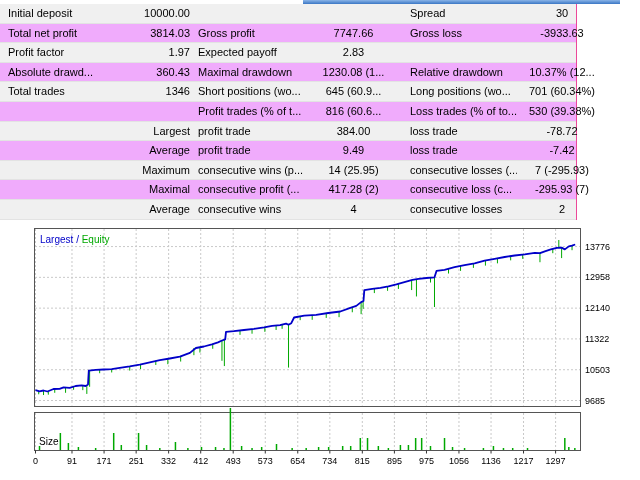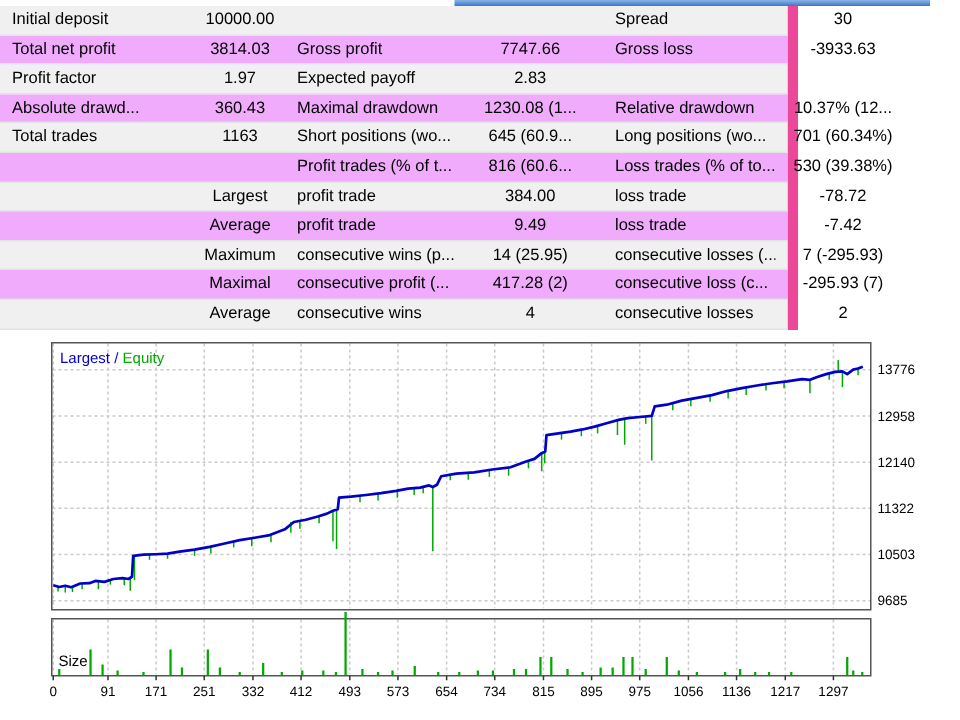--- a/index.html
+++ b/index.html
@@ -4,28 +4,28 @@
 <style>
   html,body{margin:0;padding:0}
   body{
     width:640px;height:480px;position:relative;overflow:hidden;
     background:#ffffff;font-family:"Liberation Sans",sans-serif;color:#000;
   }
   
   .selstrip{position:absolute;left:303px;top:0;width:317px;height:4px;
     background:linear-gradient(#8ab4e8,#3a76c4);}
   
-  .report{position:absolute;left:0;top:4px;width:532px;border-right:7px solid #ec4899;box-sizing:border-box}
+  .report{position:absolute;left:0;top:4px;width:577px;border-right:1px solid #ec4899;box-sizing:border-box}
   .trow{display:grid;grid-template-columns:130px 60px 130px 67px 130px 100px;
     height:19.6px;line-height:19px;font-size:11px;
     border-bottom:1px solid #e3e3e3;box-sizing:border-box;background:#f0abfc}
   .trow.alt{background:#f0f0f0}
   .tc{overflow:hidden;white-space:nowrap}
   .tc0{padding-left:8px}
-  .tc1{text-align:center}
+  .tc1{text-align:right}
   .tc2{padding-left:8px}
   .tc3{text-align:center}
   .tc4{padding-left:23px}
   .tc5{text-align:center;padding-right:10px}
   
   .chart1{position:absolute;left:0;top:228px;width:640px;height:180px}
   .chart2{position:absolute;left:0;top:407px;width:640px;height:73px}
   svg{overflow:visible;display:block}
   .legend{position:absolute;left:40px;top:234px;font-size:10px;white-space:pre}
   .size-label{position:absolute;left:39px;top:436px;font-size:10px}
@@ -64,21 +64,21 @@
       <div class="trow">
         <div class="tc tc0">Absolute drawd...</div>
         <div class="tc tc1">360.43</div>
         <div class="tc tc2">Maximal drawdown</div>
         <div class="tc tc3">1230.08 (1...</div>
         <div class="tc tc4">Relative drawdown</div>
         <div class="tc tc5">10.37% (12...</div>
       </div>
       <div class="trow alt">
         <div class="tc tc0">Total trades</div>
-        <div class="tc tc1">1163</div>
+        <div class="tc tc1">1346</div>
         <div class="tc tc2">Short positions (wo...</div>
         <div class="tc tc3">645 (60.9...</div>
         <div class="tc tc4">Long positions (wo...</div>
         <div class="tc tc5">701 (60.34%)</div>
       </div>
       <div class="trow">
         <div class="tc tc0"></div>
         <div class="tc tc1"></div>
         <div class="tc tc2">Profit trades (% of t...</div>
         <div class="tc tc3">816 (60.6...</div>

